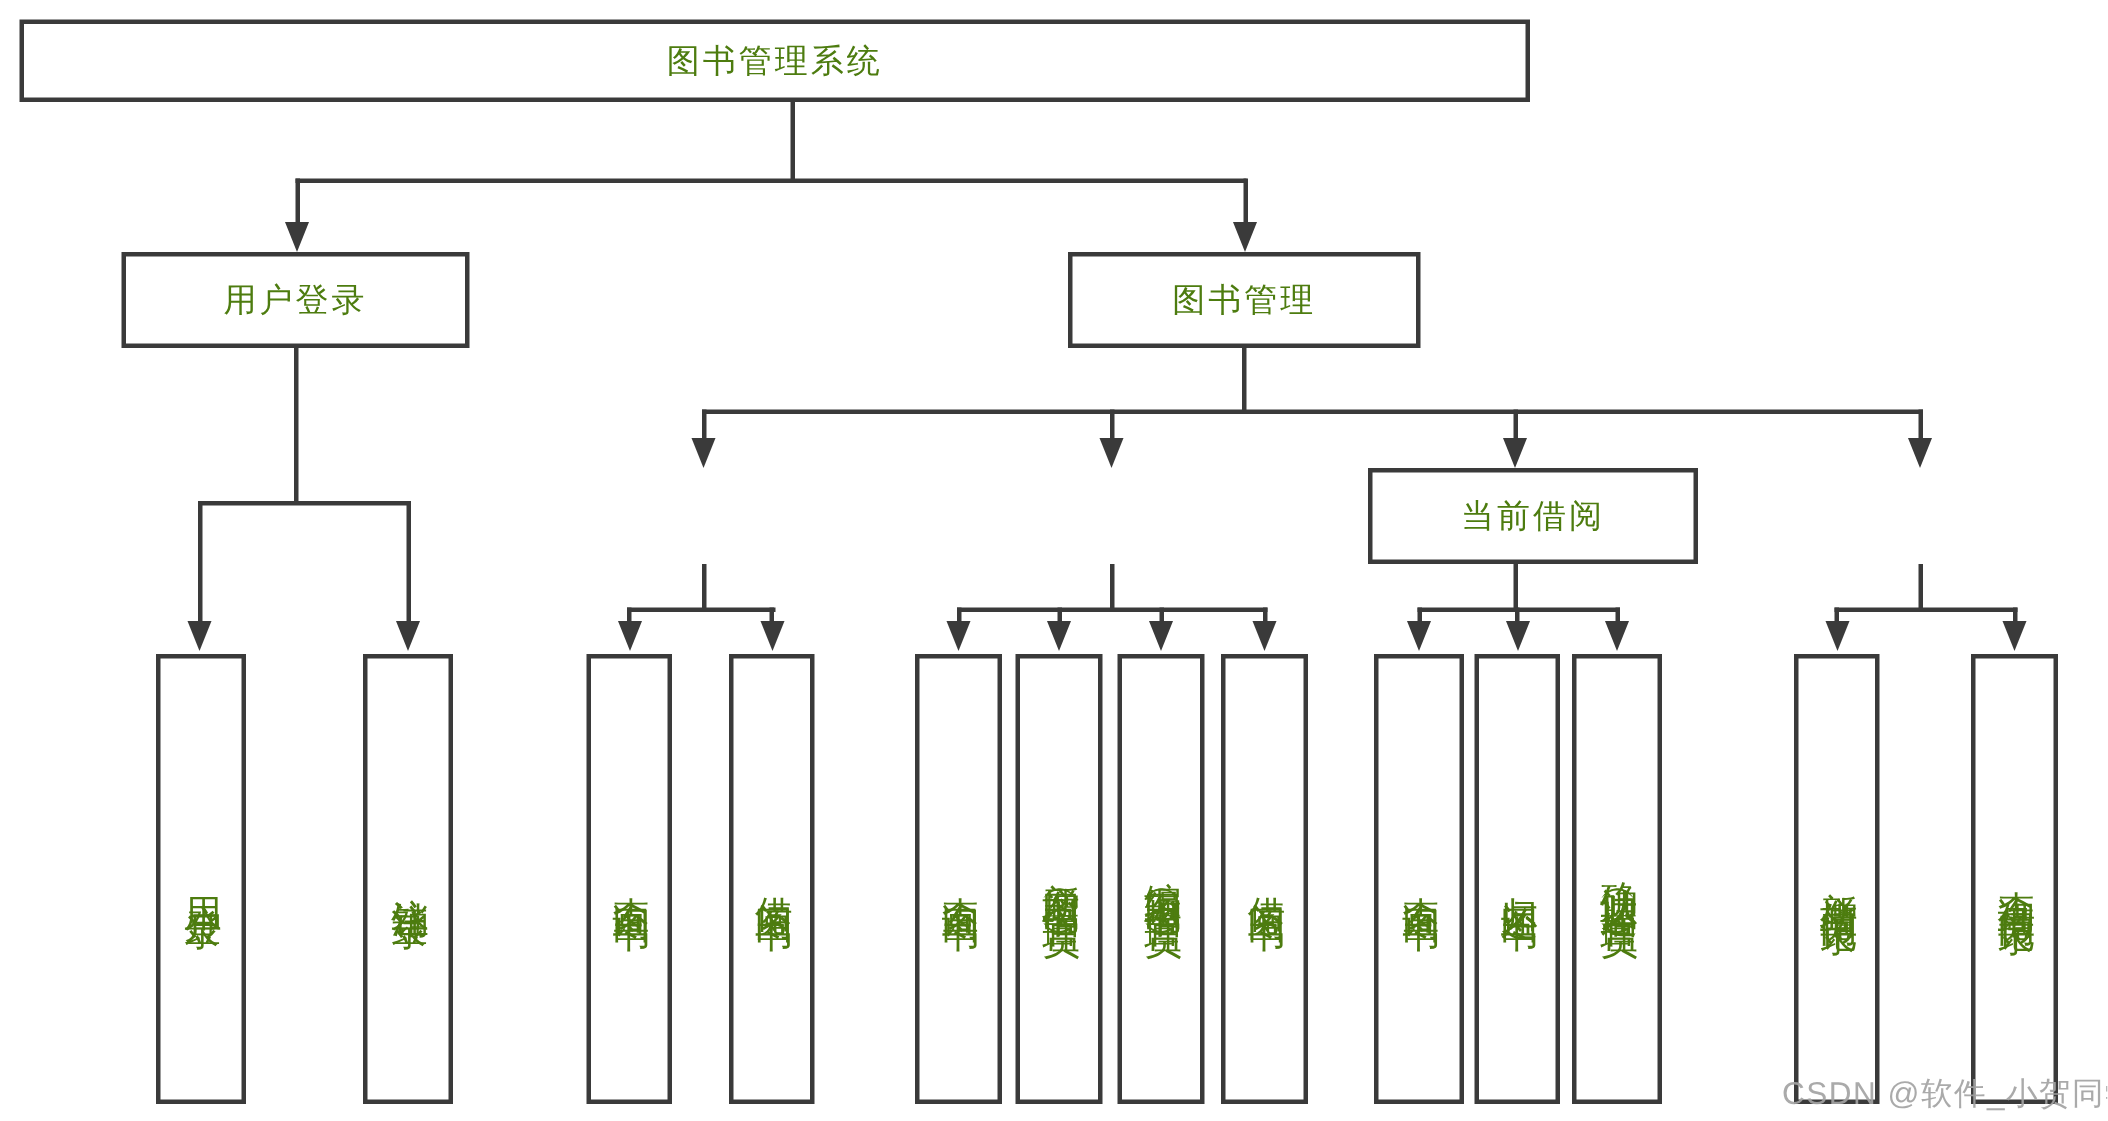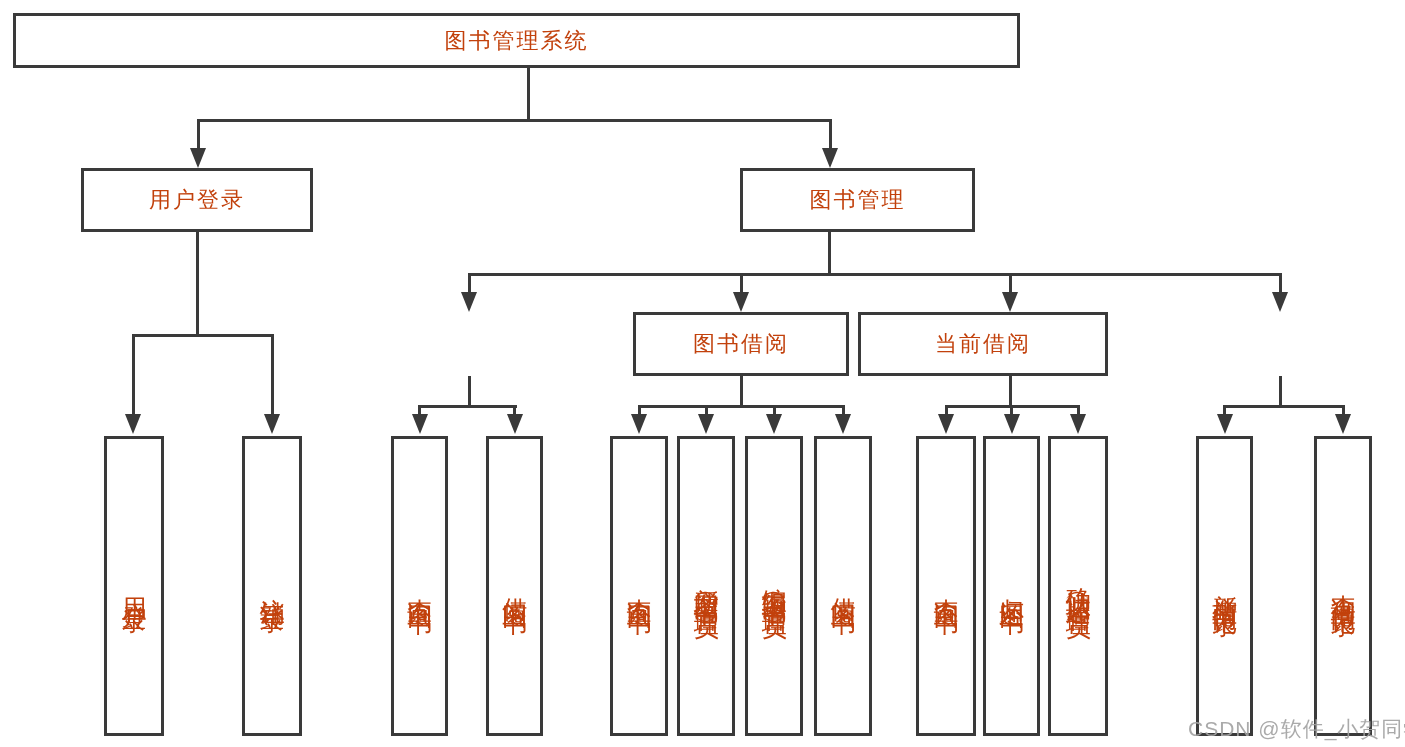--- a/index.html
+++ b/index.html
@@ -12,21 +12,21 @@
     overflow: hidden;
   }
   .box {
     position: absolute;
     box-sizing: border-box;
     border: 3px solid #3a3a3a;
     background: #ffffff;
     display: flex;
     align-items: center;
     justify-content: center;
-    color: #c2410c;
+    color: #4d7c0f;
   }
   .hbox span {
     font-size: 22px;
     letter-spacing: 2px;
     white-space: nowrap;
   }
   .vbox span {
     writing-mode: vertical-rl;
     text-orientation: mixed;
     font-size: 25px;
@@ -66,21 +66,21 @@
   <div class="vl" style="left:526.5px;top:68px;height:53px"></div>
   <div class="hl" style="left:196.5px;top:119px;width:634px"></div>
   <div class="vl" style="left:196.5px;top:119px;height:31px"></div>
   <div class="vl" style="left:828.5px;top:119px;height:31px"></div>
   <div class="ah" style="left:190px;top:148px"></div>
   <div class="ah" style="left:822px;top:148px"></div>
 
   <div class="box hbox" style="left:81px;top:168px;width:232px;height:64px">
     <span>用户登录</span>
   </div>
-  <div class="box hbox" style="left:740px;top:168px;width:235px;height:64px">
+  <div class="box hbox" style="left:712px;top:168px;width:235px;height:64px">
     <span>图书管理</span>
   </div>
 
   <div class="vl" style="left:195.5px;top:232px;height:104px"></div>
   <div class="hl" style="left:131.5px;top:334px;width:142px"></div>
   <div class="vl" style="left:131.5px;top:334px;height:82px"></div>
   <div class="vl" style="left:270.5px;top:334px;height:82px"></div>
   <div class="ah" style="left:125px;top:414px"></div>
   <div class="ah" style="left:264px;top:414px"></div>
 
@@ -88,24 +88,21 @@
   <div class="hl" style="left:467.5px;top:273px;width:814px"></div>
   <div class="vl" style="left:467.5px;top:273px;height:21px"></div>
   <div class="vl" style="left:739.5px;top:273px;height:21px"></div>
   <div class="vl" style="left:1009px;top:273px;height:21px"></div>
   <div class="vl" style="left:1278.5px;top:273px;height:21px"></div>
   <div class="ah" style="left:461px;top:292px"></div>
   <div class="ah" style="left:733px;top:292px"></div>
   <div class="ah" style="left:1002px;top:292px"></div>
   <div class="ah" style="left:1272px;top:292px"></div>
 
-  <div class="box hbox" style="left:633px;top:312px;width:216px;height:64px">
-    <span>图书借阅</span>
-  </div>
-  <div class="box hbox" style="left:858px;top:312px;width:250px;height:64px">
+  <div class="box hbox" style="left:912px;top:312px;width:220px;height:64px">
     <span>当前借阅</span>
   </div>
 
   <div class="vl" style="left:467.5px;top:376px;height:31.5px"></div>
   <div class="vl" style="left:739.5px;top:376px;height:31.5px"></div>
   <div class="vl" style="left:1009px;top:376px;height:31.5px"></div>
   <div class="vl" style="left:1278.5px;top:376px;height:31.5px"></div>
 
   <div class="hl" style="left:418px;top:404.5px;width:99px"></div>
   <div class="hl" style="left:637.5px;top:404.5px;width:207px"></div>

